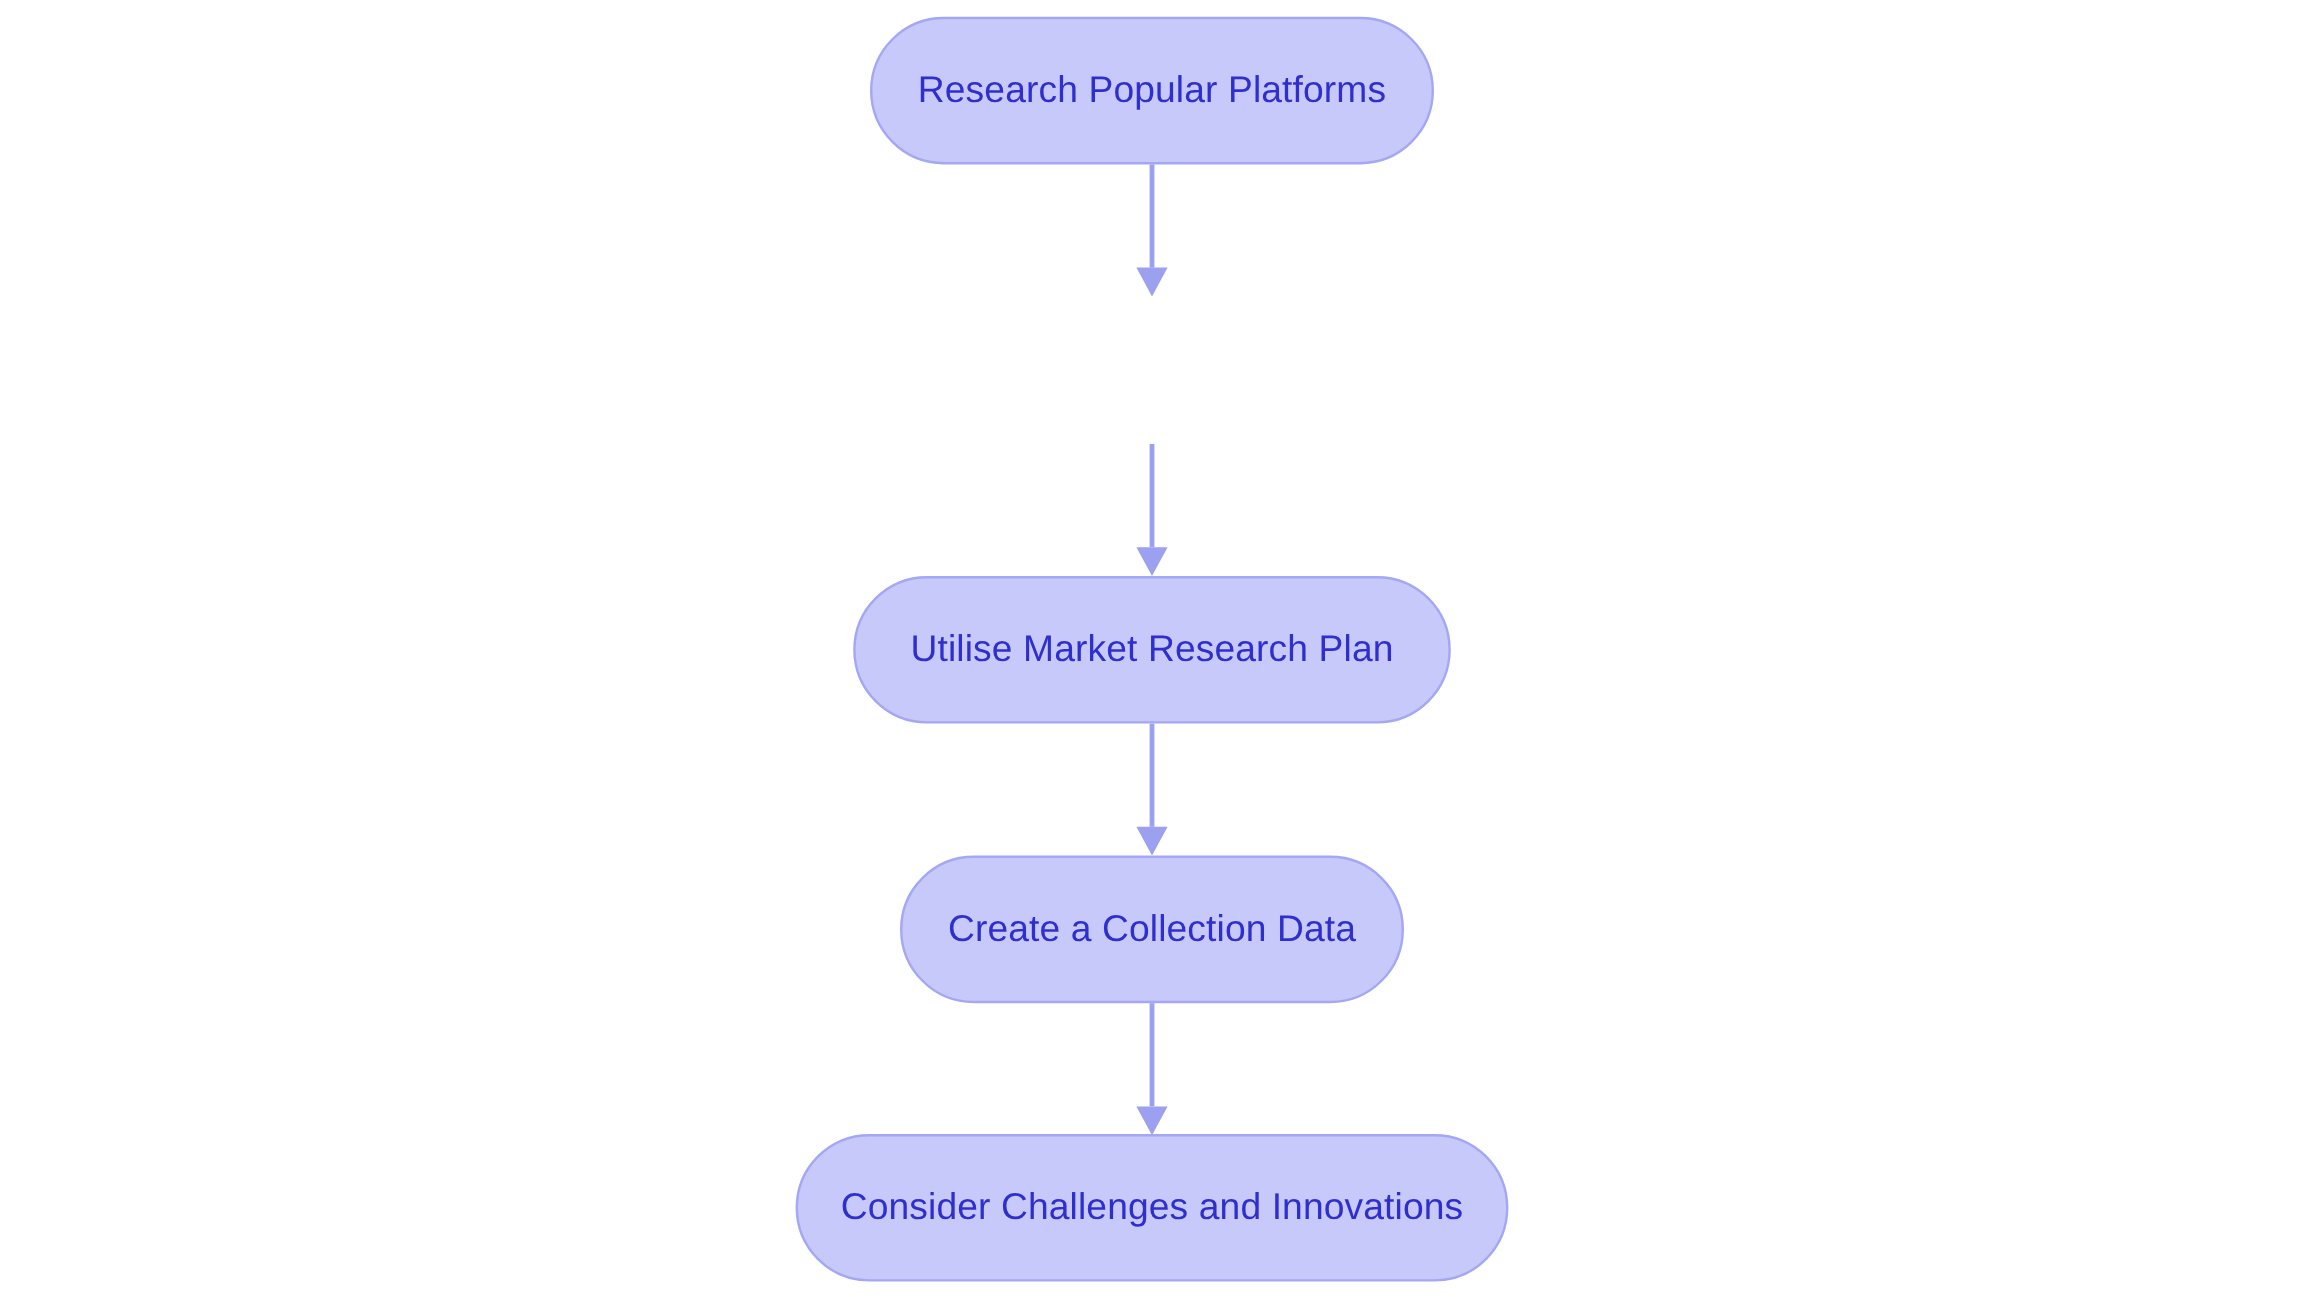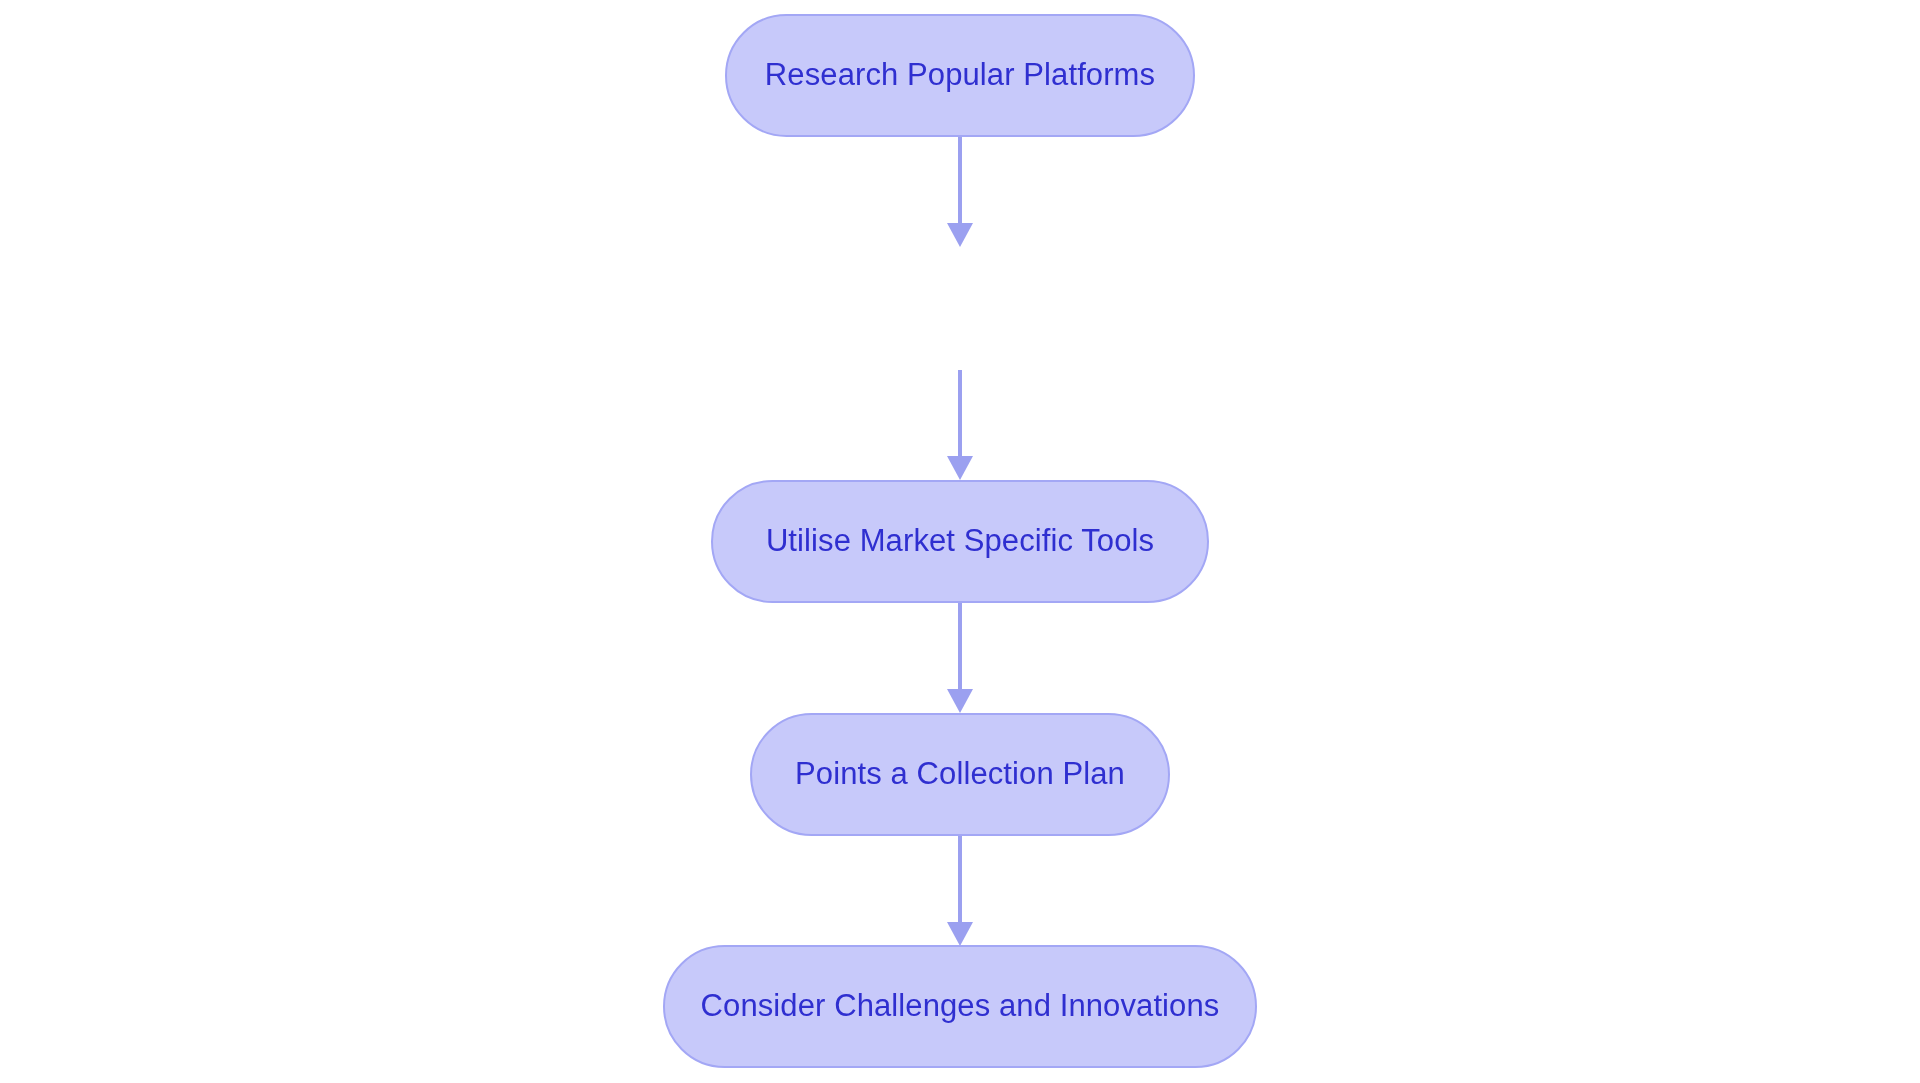--- a/index.html
+++ b/index.html
@@ -114,30 +114,30 @@
       <div class="edge-head"></div>
     </div>
 
 
     <div class="edge edge-1">
       <div class="edge-line"></div>
       <div class="edge-head"></div>
     </div>
 
     <div class="node node-2">
-      <span class="node-label">Utilise Market Specific Tools</span>
+      <span class="node-label">Utilise Market Research Plan</span>
     </div>
 
     <div class="edge edge-2">
       <div class="edge-line"></div>
       <div class="edge-head"></div>
     </div>
 
     <div class="node node-3">
-      <span class="node-label">Points a Collection Plan</span>
+      <span class="node-label">Create a Collection Data</span>
     </div>
 
     <div class="edge edge-3">
       <div class="edge-line"></div>
       <div class="edge-head"></div>
     </div>
 
     <div class="node node-4">
       <span class="node-label">Consider Challenges and Innovations</span>
     </div>

